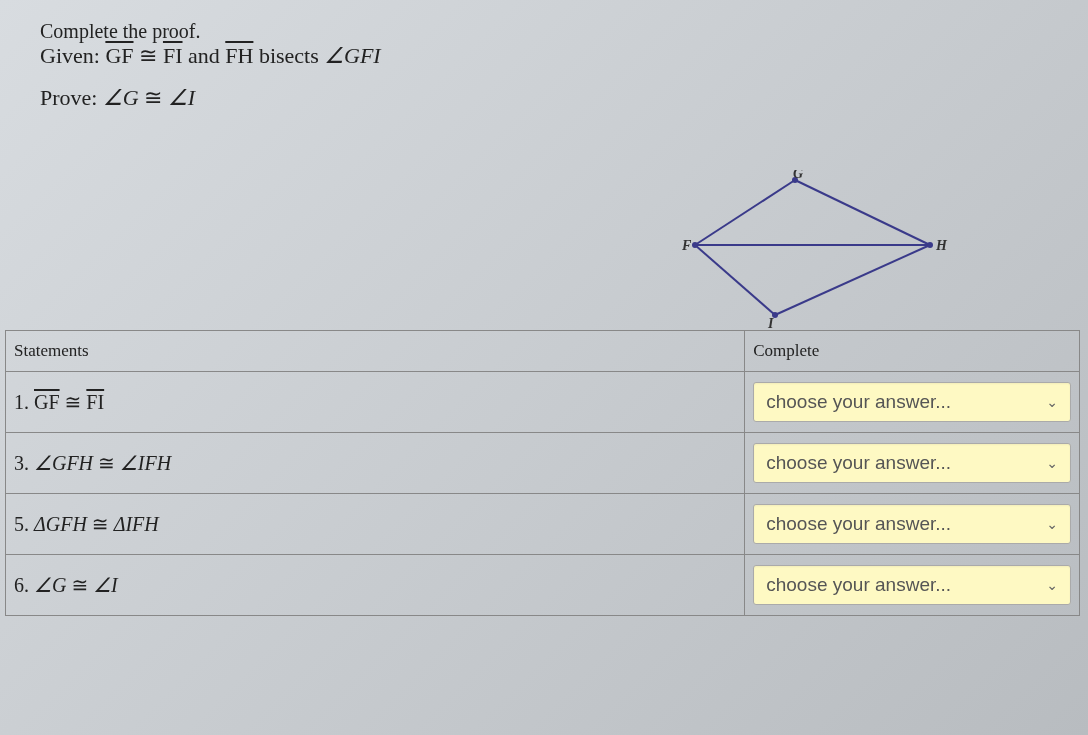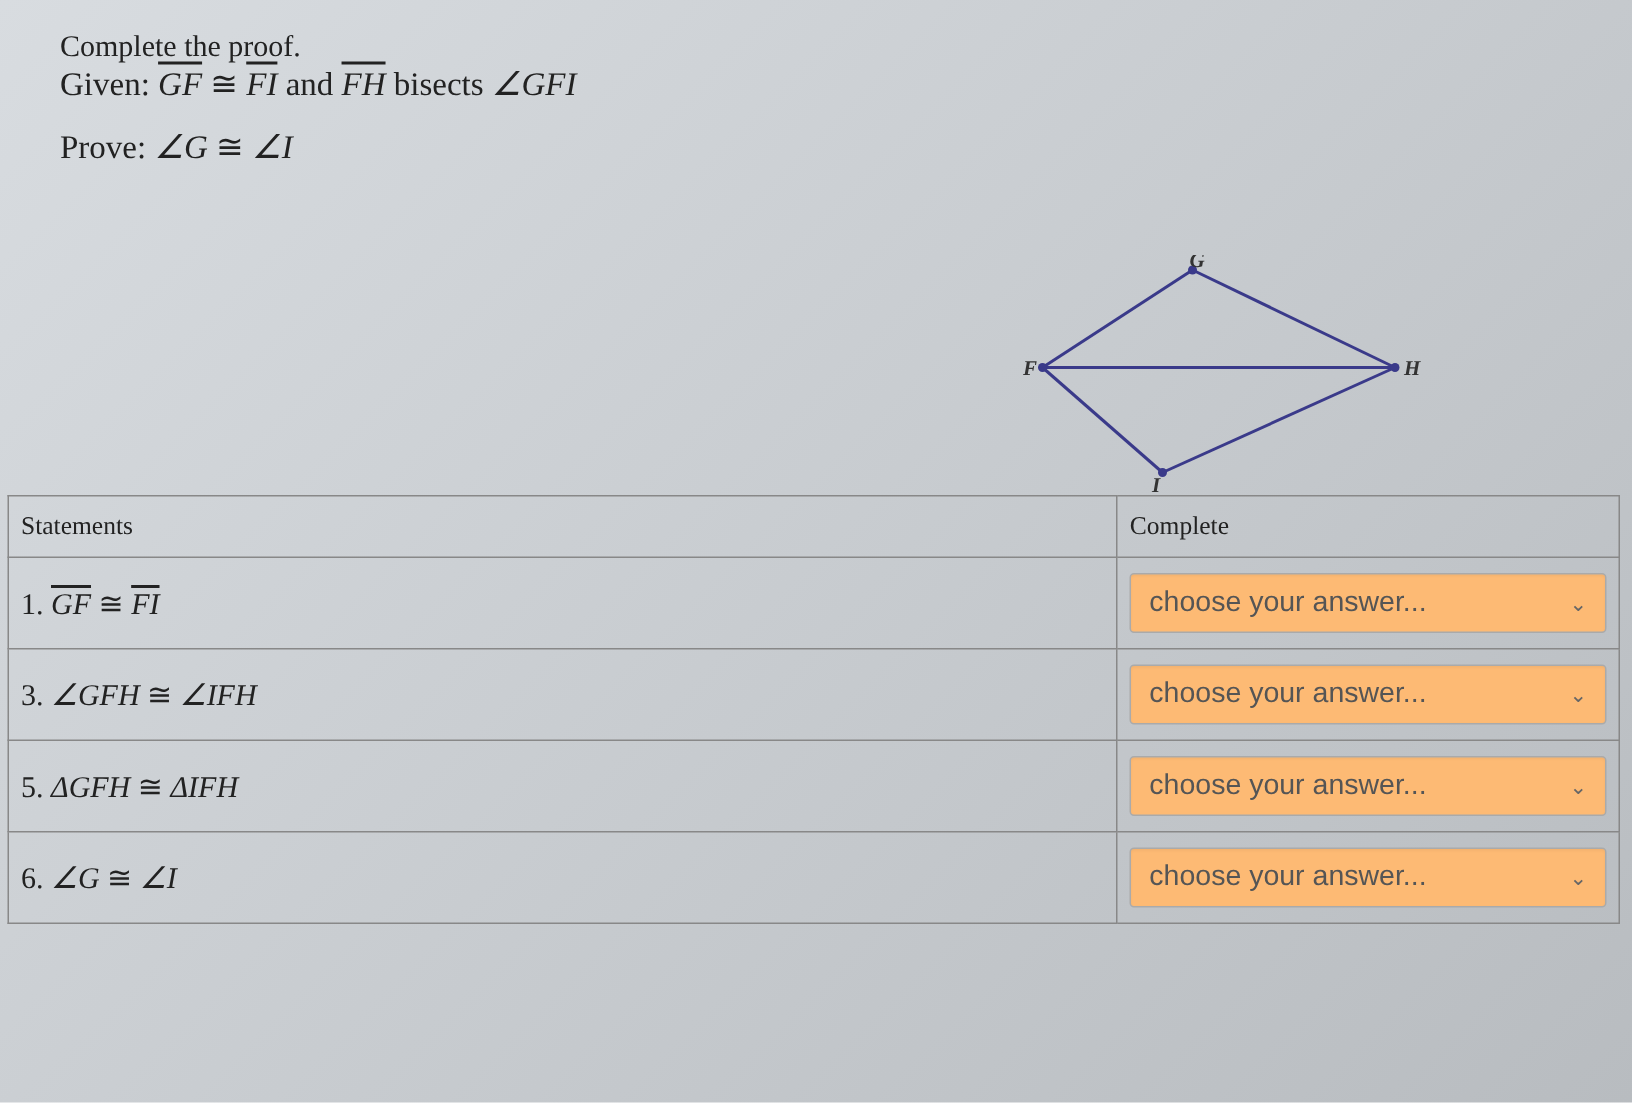--- a/index.html
+++ b/index.html
@@ -21,21 +21,20 @@
     .header-text {
       font-size: 20px;
       font-weight: 500;
     }
     .given-line, .prove-line {
       font-size: 22px;
       margin-bottom: 16px;
     }
     .overline {
       text-decoration: overline;
-      font-style: italic;
     }
     .math-italic {
       font-style: italic;
     }
     .angle::before {
       content: "∠";
     }
     .congruent::before {
       content: " ≅ ";
     }
@@ -75,21 +74,21 @@
     .statements-col {
       width: 740px;
     }
     .reasons-col {
       width: 335px;
     }
     .dropdown {
       display: flex;
       justify-content: space-between;
       align-items: center;
-      background: #fdba74;
+      background: #fef9c3;
       border: 1px solid #aaa;
       border-radius: 3px;
       padding: 8px 12px;
       font-size: 19px;
       color: #555;
       font-family: Arial, sans-serif;
       cursor: pointer;
       box-shadow: inset 0 1px 2px rgba(0,0,0,0.05);
     }
     .chevron {

